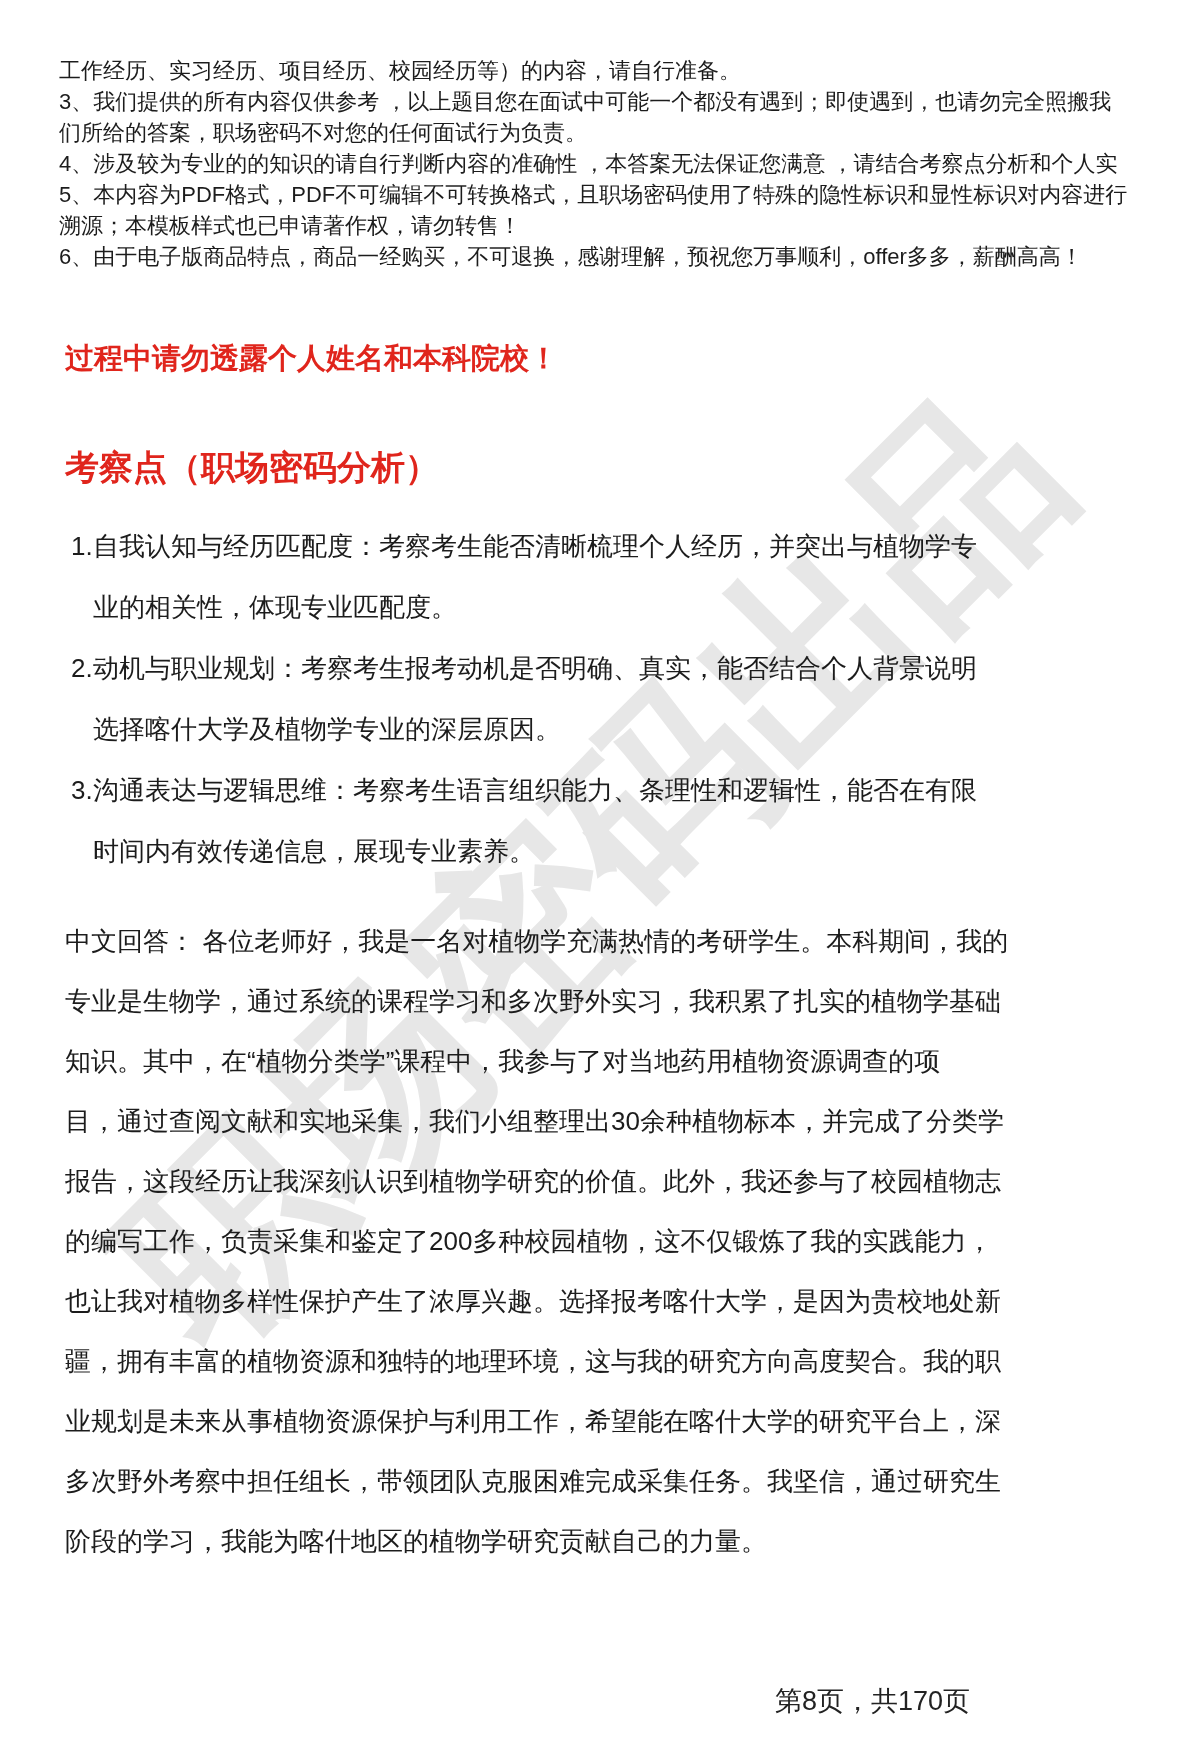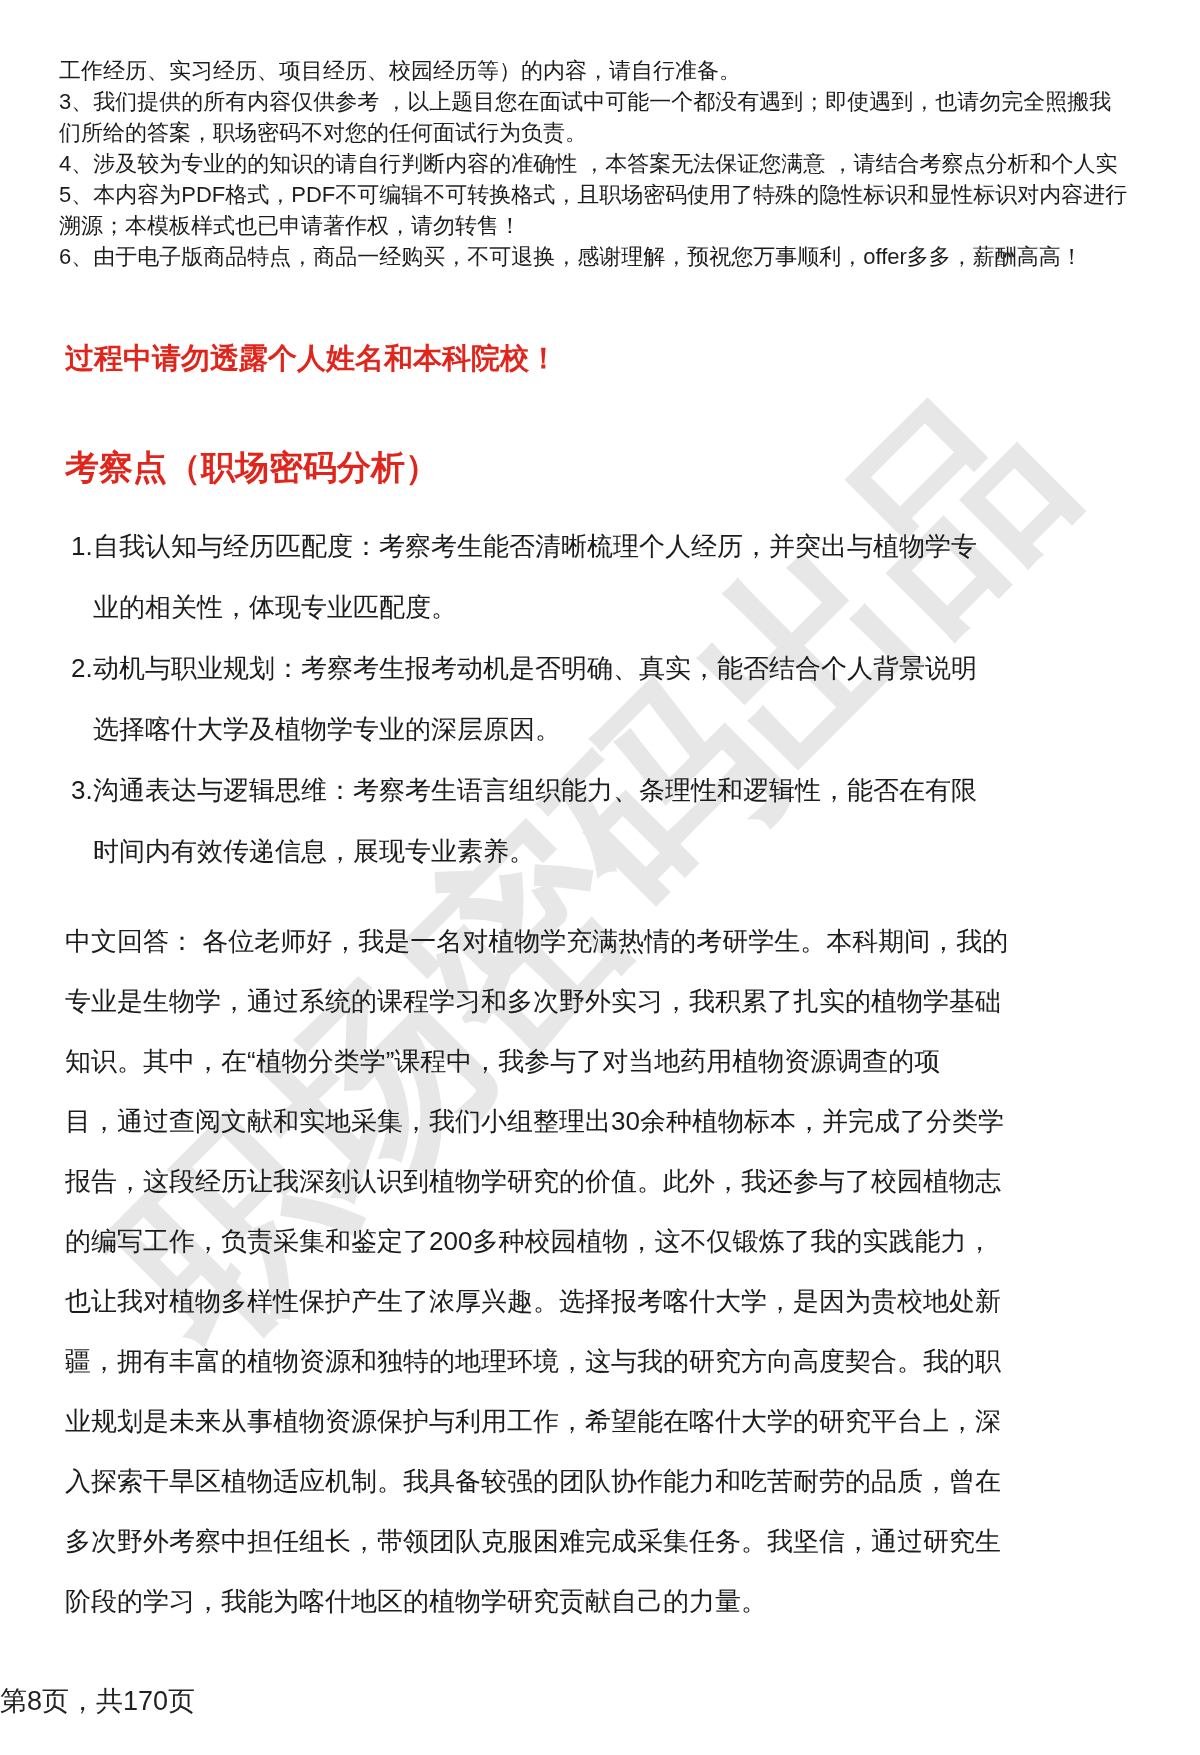--- a/index.html
+++ b/index.html
@@ -81,21 +81,21 @@
   .aline {
     font-size: 26px;
     line-height: 60px;
     white-space: nowrap;
   }
 
   
   .footer {
     left: 0; top: 1684px;
     width: 970px;
-    text-align: left;
+    text-align: right;
     font-size: 27px;
     line-height: 34px;
     color: #222222;
   }
 </style>
 </head>
 <body>
 
 <div class="page">
 
@@ -138,20 +138,19 @@
   <div class="layer answer">
     <div class="aline">中文回答：  各位老师好，我是一名对植物学充满热情的考研学生。本科期间，我的</div>
     <div class="aline">专业是生物学，通过系统的课程学习和多次野外实习，我积累了扎实的植物学基础</div>
     <div class="aline">知识。其中，在“植物分类学”课程中，我参与了对当地药用植物资源调查的项</div>
     <div class="aline">目，通过查阅文献和实地采集，我们小组整理出30余种植物标本，并完成了分类学</div>
     <div class="aline">报告，这段经历让我深刻认识到植物学研究的价值。此外，我还参与了校园植物志</div>
     <div class="aline">的编写工作，负责采集和鉴定了200多种校园植物，这不仅锻炼了我的实践能力，</div>
     <div class="aline">也让我对植物多样性保护产生了浓厚兴趣。选择报考喀什大学，是因为贵校地处新</div>
     <div class="aline">疆，拥有丰富的植物资源和独特的地理环境，这与我的研究方向高度契合。我的职</div>
     <div class="aline">业规划是未来从事植物资源保护与利用工作，希望能在喀什大学的研究平台上，深</div>
-    <div class="aline">入探索干旱区植物适应机制。我具备较强的团队协作能力和吃苦耐劳的品质，曾在</div>
     <div class="aline">多次野外考察中担任组长，带领团队克服困难完成采集任务。我坚信，通过研究生</div>
     <div class="aline">阶段的学习，我能为喀什地区的植物学研究贡献自己的力量。</div>
   </div>
 
   <div class="layer footer">第8页，共170页</div>
 
 </div>
 
 </body></html>

